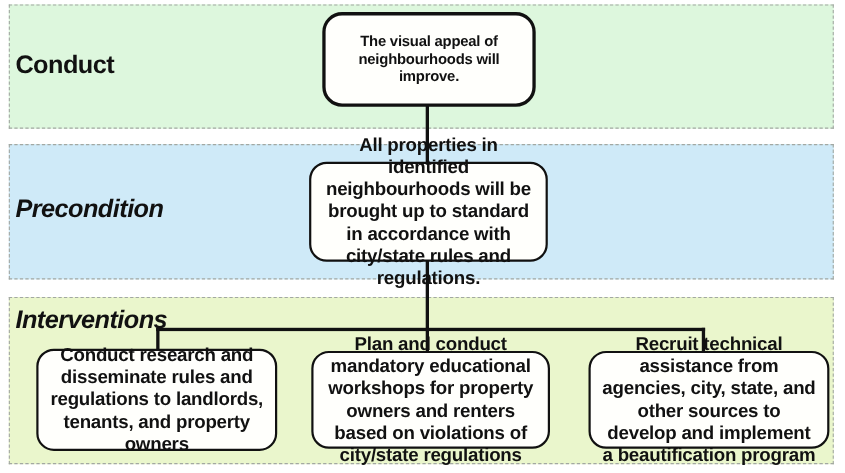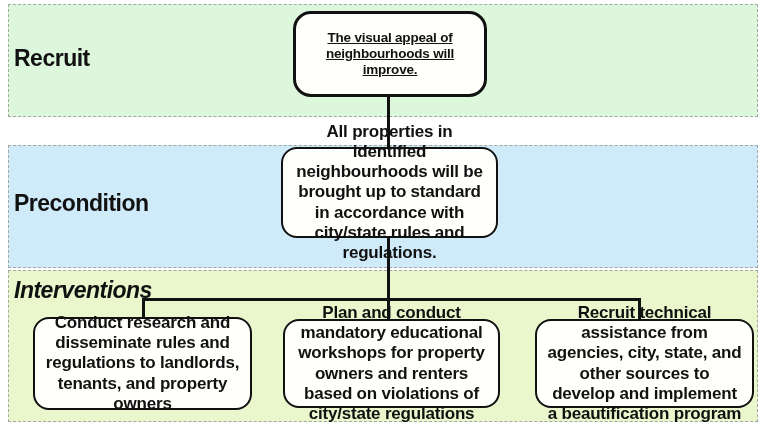--- a/index.html
+++ b/index.html
@@ -13,21 +13,21 @@
     width: 768px; height: 430px;
     background: #ffffff;
   }
   
   .band {
     position: absolute;
     left: 8px; width: 750px;
     border: 1px dashed #a2a8a2;
   }
   .band-outcome       { top: 4px;   height: 113px; }
-  .band-precondition  { top: 145px; height: 123px; }
+  .band-precondition  { top: 131px; height: 123px; font-style: italic; }
   .band-interventions { top: 270px; height: 152px; }
   .band-label {
     position: absolute;
     left: 5px;
     font-weight: 700;
     font-size: 23px;
     letter-spacing: -0.5px;
     color: #111;
     white-space: nowrap;
   }
@@ -61,33 +61,33 @@
   .node-text {
     font-weight: 700;
     font-size: 17px;
     line-height: 1.18;
     letter-spacing: -0.2px;
   }
   .node-outcome {
     left: 293px; top: 11px; width: 194px; height: 86px;
     border-width: 3px; border-radius: 18px;
   }
-  .node-outcome .node-text { font-size: 13.5px; text-decoration: underline; }
+  .node-outcome .node-text { font-size: 13.5px; }
   .node-precondition  { left: 281px; top: 147px; width: 217px; height: 91px; }
   .node-intervention-1 { left: 33px;  top: 317px; width: 219px; height: 93px; }
   .node-intervention-2 { left: 283px; top: 319px; width: 217px; height: 89px; }
   .node-intervention-3 { left: 535px; top: 319px; width: 219px; height: 89px; }
 </style>
 </head>
 <body>
 
 <div class="diagram">
 
   <div class="band band-outcome" style="background-color: rgb(221, 247, 221);">
-    <div class="band-label">Recruit</div>
+    <div class="band-label">Conduct</div>
   </div>
 
   <div class="band band-precondition" style="background-color: rgb(207, 234, 248);">
     <div class="band-label">Precondition</div>
   </div>
 
   <div class="band band-interventions" style="background-color: rgb(234, 246, 204);">
     <div class="band-label">Interventions</div>
   </div>
 

